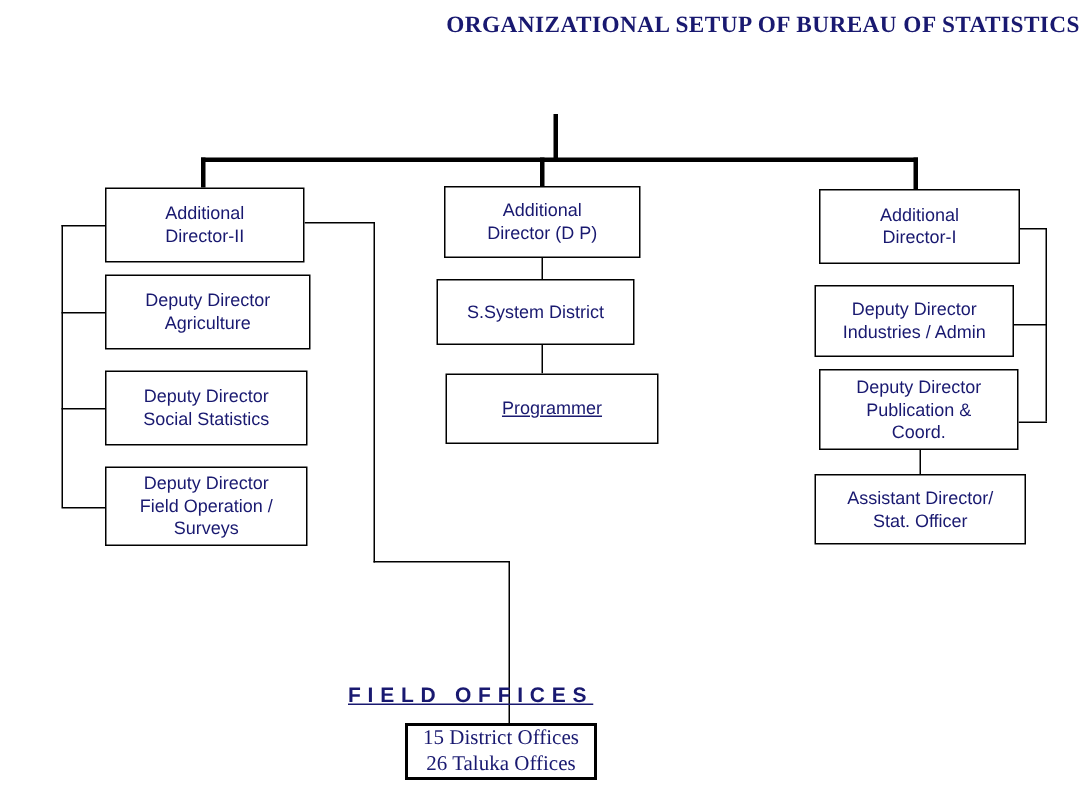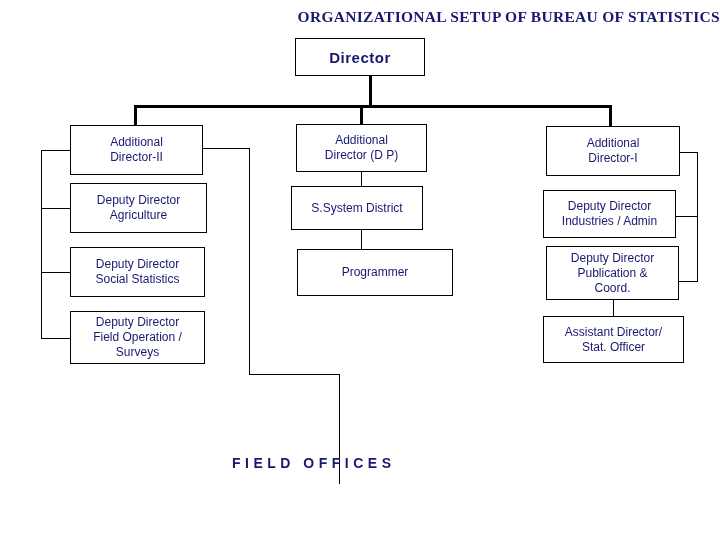--- a/index.html
+++ b/index.html
@@ -81,20 +81,21 @@
   .section-caption {
     position: absolute;
     color: #191970;
     font-family: "Liberation Sans", sans-serif;
     font-weight: bold;
     font-size: 14px;
     letter-spacing: 4.5px;
     white-space: nowrap;
     z-index: 4;
     background: transparent;
+    text-decoration: underline;
   }
 </style>
 </head>
 <body>
 
 <div id="chart-root">
 
   <div class="chart-title">ORGANIZATIONAL SETUP OF BUREAU OF STATISTICS</div>
 
   <div class="line thick-v" style="left:369px; top:76px; height:31px;"></div>
@@ -118,23 +119,20 @@
 
   <div class="line thin-v" style="left:361px; top:172px; height:15px;"></div>
   <div class="line thin-v" style="left:361px; top:230px; height:19px;"></div>
 
   <div class="line thin-h" style="left:680px; top:152px; width:18px;"></div>
   <div class="line thin-v" style="left:697px; top:152px; height:129px;"></div>
   <div class="line thin-h" style="left:676px; top:216px; width:22px;"></div>
   <div class="line thin-h" style="left:679px; top:281px; width:19px;"></div>
   <div class="line thin-v" style="left:613px; top:300px; height:16px;"></div>
 
-  <div class="node root" style="left:295px; top:38px; width:130px; height:38px;">
-    <span class="node-label">Director</span>
-  </div>
 
   <div class="node" style="left:70px; top:125px; width:133px; height:50px;">
     <span class="node-label">Additional
 Director-II</span>
   </div>
 
   <div class="node" style="left:70px; top:183px; width:137px; height:50px;">
     <span class="node-label">Deputy Director
 Agriculture</span>
   </div>
@@ -152,21 +150,21 @@
 
   <div class="node" style="left:296px; top:124px; width:131px; height:48px;">
     <span class="node-label">Additional
 Director (D P)</span>
   </div>
 
   <div class="node" style="left:291px; top:186px; width:132px; height:44px;">
     <span class="node-label">S.System District</span>
   </div>
 
-  <div class="node" style="left:297px; top:249px; width:156px; height:47px;">
+  <div class="node" style="left:297px; top:249px; width:142px; height:47px;text-decoration:underline;">
     <span class="node-label">Programmer</span>
   </div>
 
   <div class="node" style="left:546px; top:126px; width:134px; height:50px;">
     <span class="node-label">Additional
 Director-I</span>
   </div>
 
   <div class="node" style="left:543px; top:190px; width:133px; height:48px;">
     <span class="node-label">Deputy Director
@@ -179,14 +177,18 @@
 Coord.</span>
   </div>
 
   <div class="node" style="left:543px; top:316px; width:141px; height:47px;">
     <span class="node-label">Assistant Director/
 Stat. Officer</span>
   </div>
 
   <div class="section-caption" style="left:232px; top:455px;">FIELD  OFFICES</div>
 
+  <div class="node field-box" style="left:270px; top:482px; width:128px; height:38px;">
+    <span class="node-label">15 District Offices
+26 Taluka Offices</span>
+  </div>
 
 </div>
 
 </body></html>

